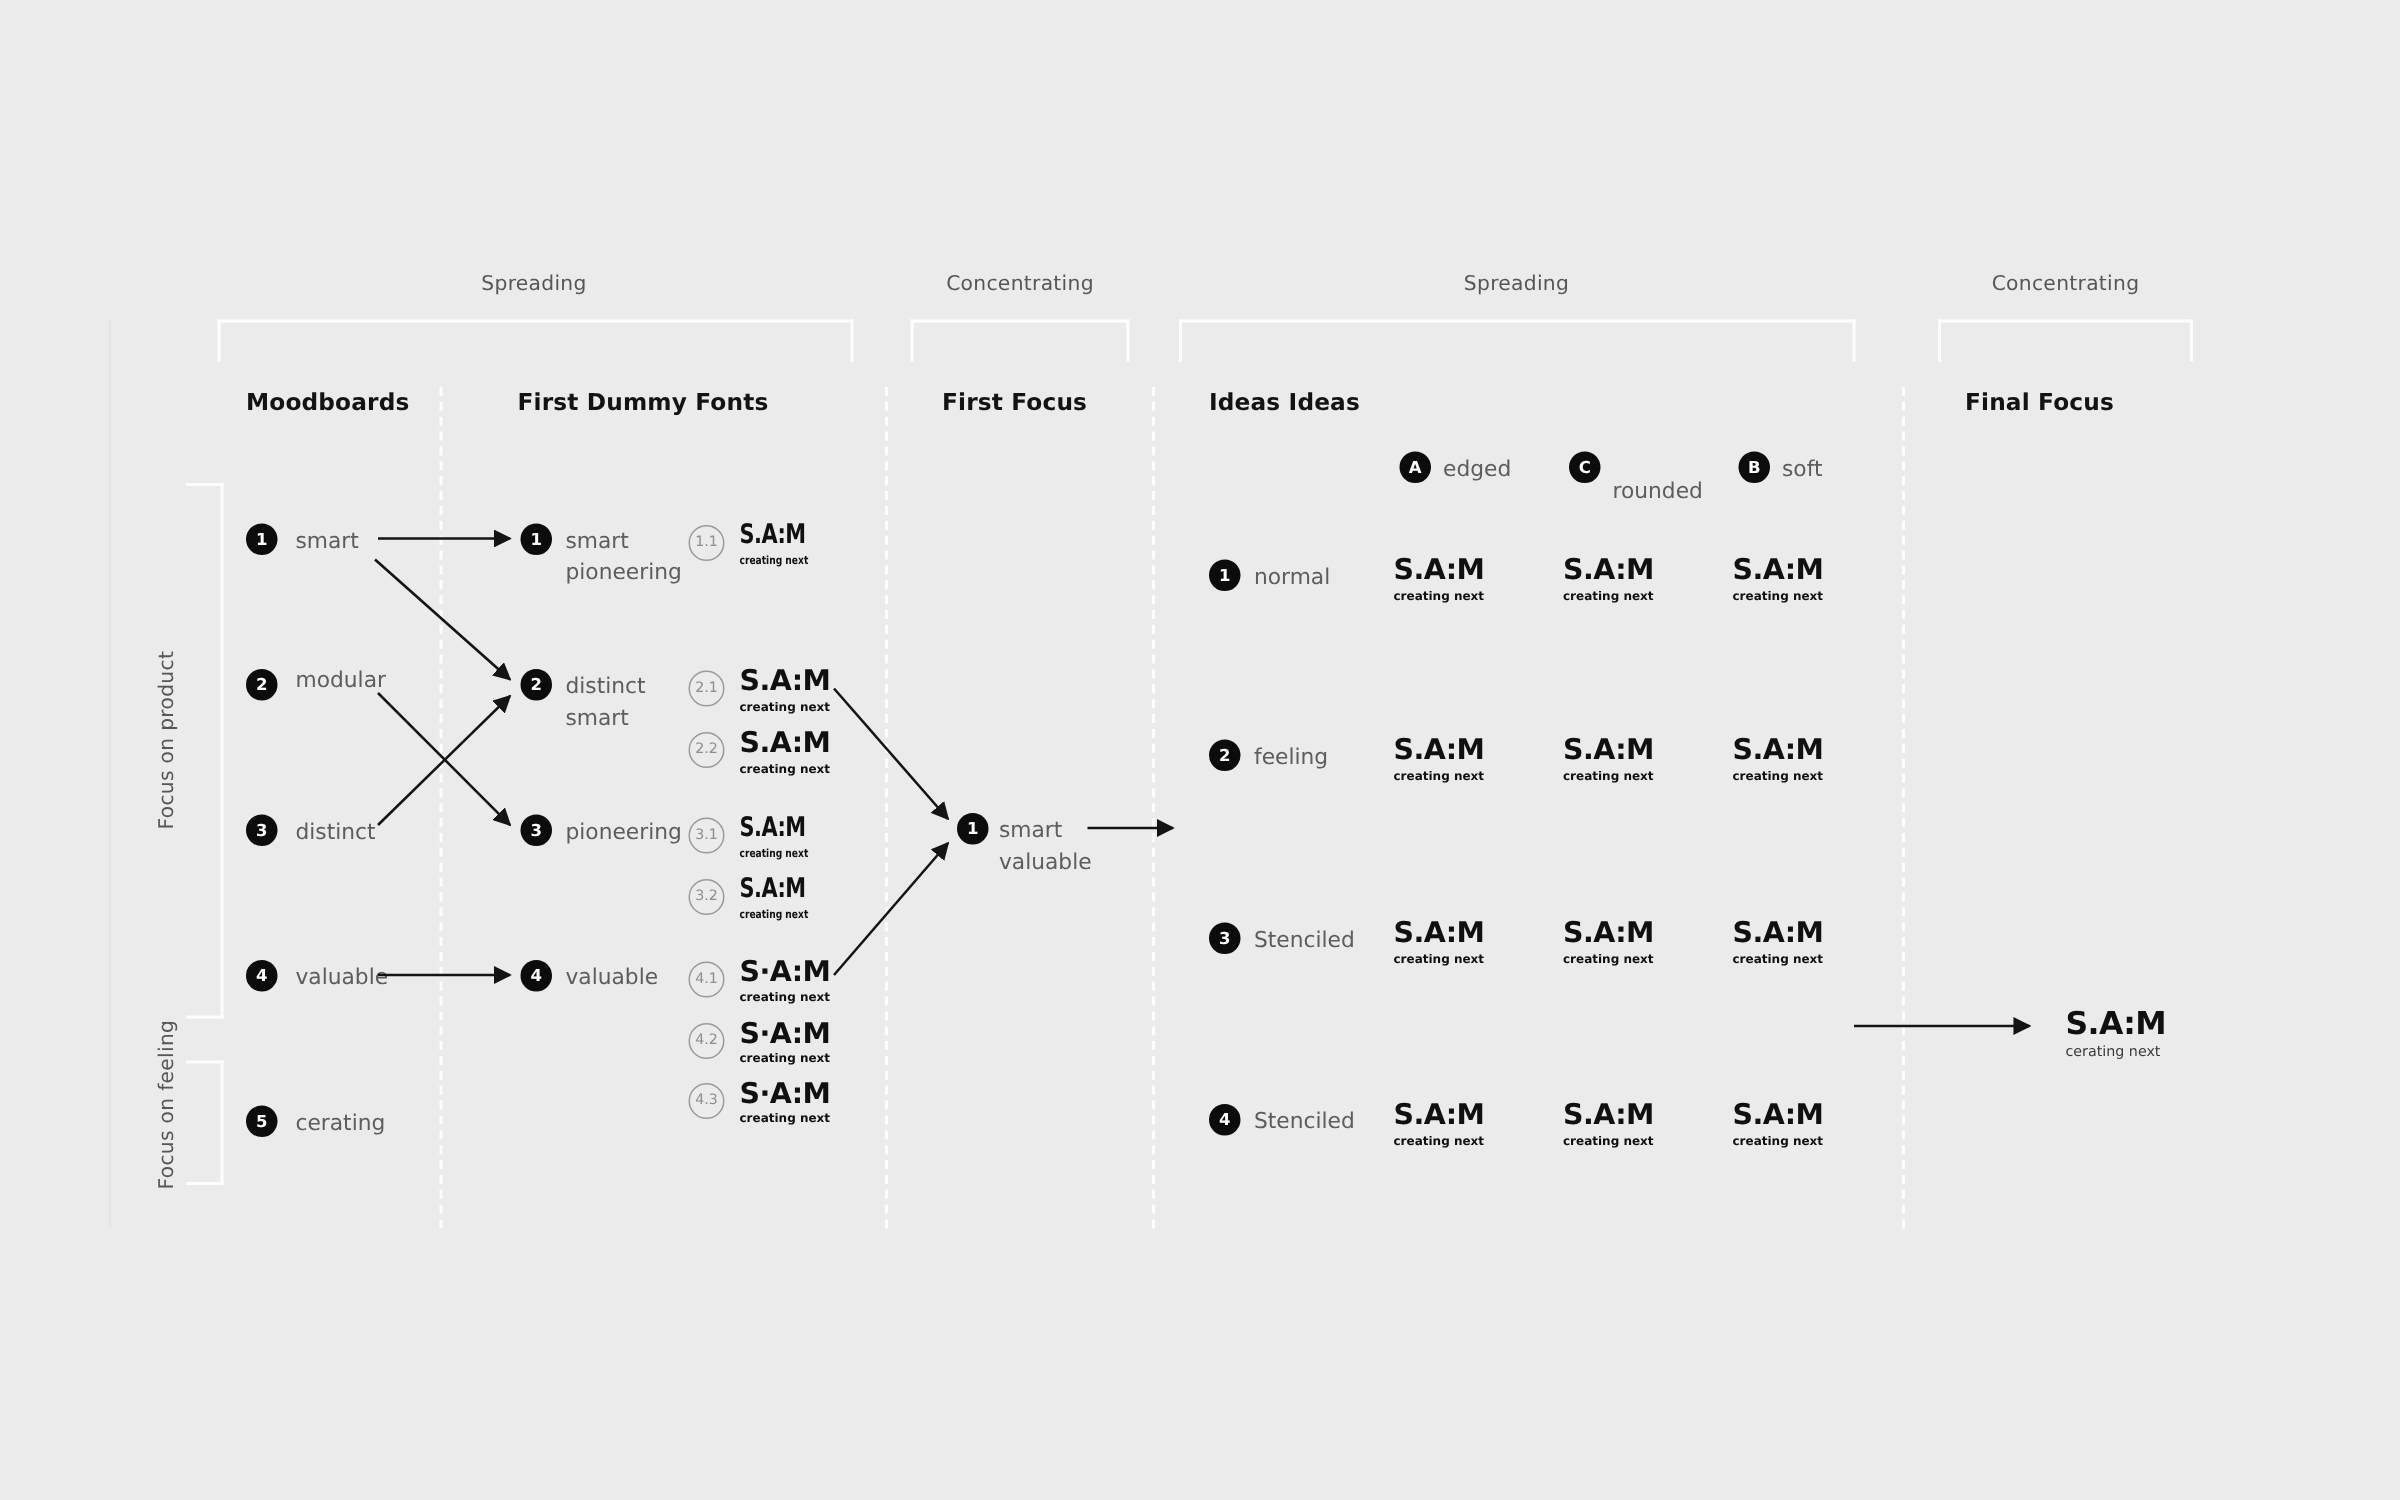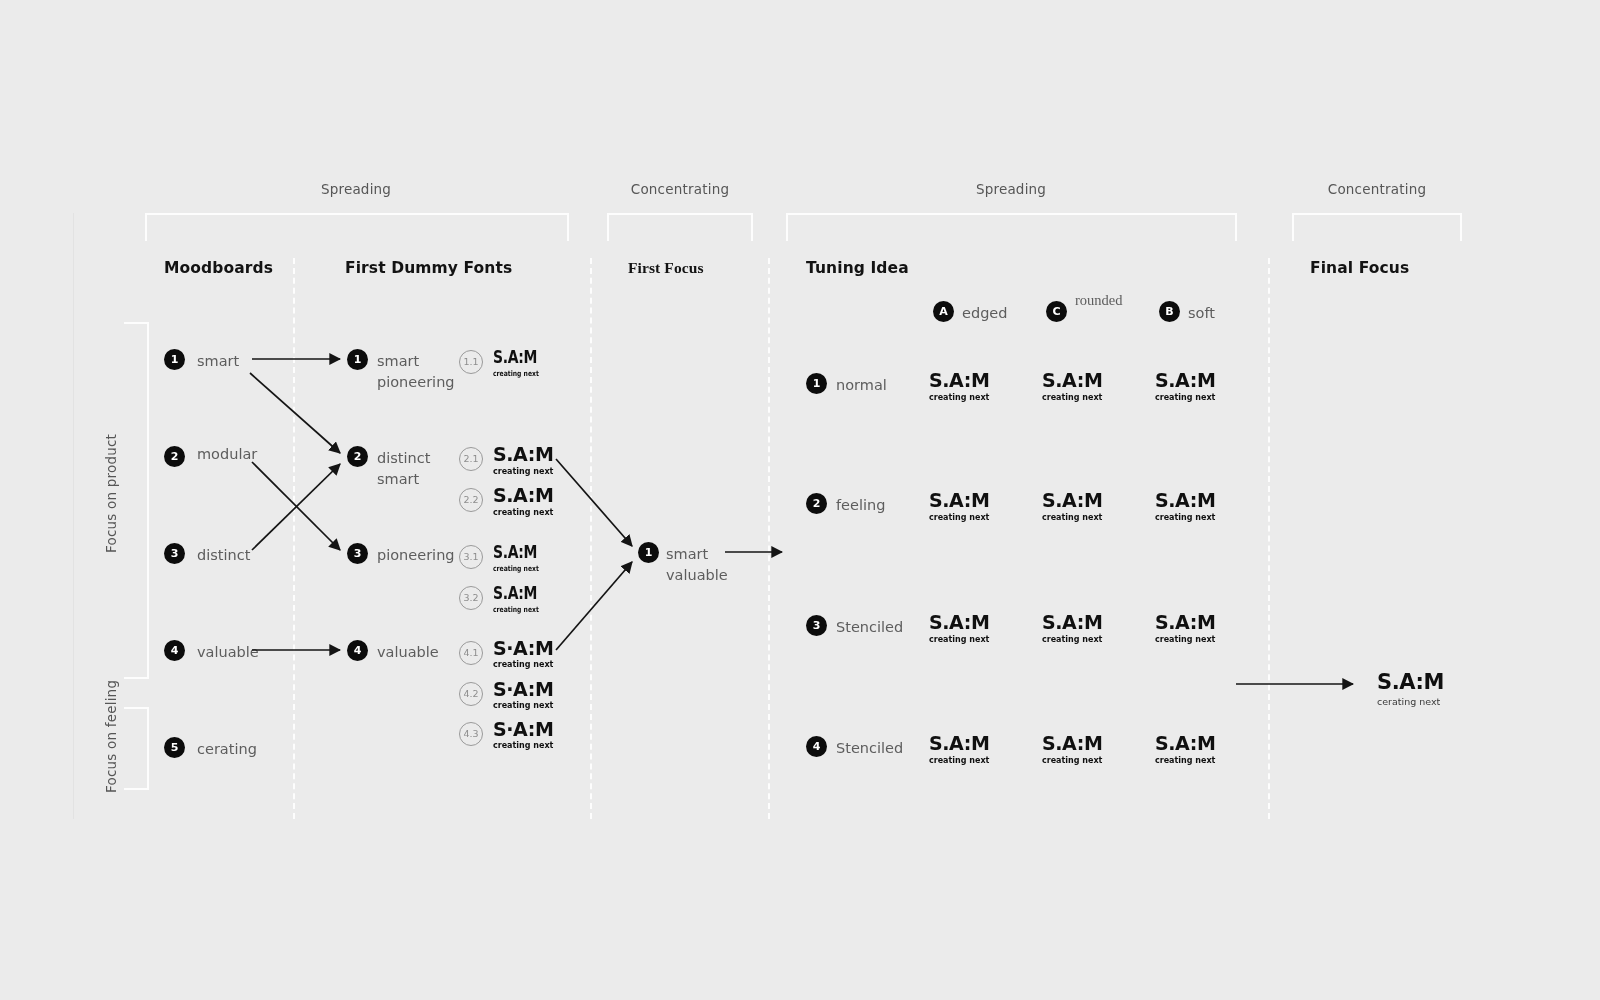--- a/index.html
+++ b/index.html
@@ -166,22 +166,22 @@
   <div class="vdash" style="left:768px; top:258px; height:561px;"></div>
   <div class="vdash" style="left:1268px; top:258px; height:561px;"></div>
 
   <div class="phase-label" style="left:286px; top:181px; width:140px;">Spreading</div>
   <div class="phase-label" style="left:610px; top:181px; width:140px;">Concentrating</div>
   <div class="phase-label" style="left:941px; top:181px; width:140px;">Spreading</div>
   <div class="phase-label" style="left:1307px; top:181px; width:140px;">Concentrating</div>
 
   <div class="col-title" style="left:164px; top:259px;">Moodboards</div>
   <div class="col-title" style="left:345px; top:259px;">First Dummy Fonts</div>
-  <div class="col-title" style="left:628px; top:259px;font-family:Liberation Serif, serif;">First Focus</div>
-  <div class="col-title" style="left:806px; top:259px;">Tuning Idea</div>
+  <div class="col-title" style="left:628px; top:259px;">First Focus</div>
+  <div class="col-title" style="left:806px; top:259px;">Ideas Ideas</div>
   <div class="col-title" style="left:1310px; top:259px;">Final Focus</div>
 
   <div class="side-label" style="left:103px; top:553px;">Focus on product</div>
   <div class="side-label" style="left:103px; top:793px;">Focus on feeling</div>
 
   <div class="badge" style="left:164px; top:349px;">1</div>
   <div class="item-label" style="left:197px; top:351px;">smart</div>
 
   <div class="badge" style="left:164px; top:446px;">2</div>
   <div class="item-label" style="left:197px; top:444px;">modular</div>
@@ -258,21 +258,21 @@
   </div>
 
   <div class="badge" style="left:638px; top:542px;">1</div>
   <div class="item-label" style="left:666px; top:544px;">smart
 valuable</div>
 
   <div class="badge" style="left:933px; top:301px;">A</div>
   <div class="item-label" style="left:962px; top:303px;">edged</div>
 
   <div class="badge" style="left:1046px; top:301px;">C</div>
-  <div class="item-label" style="left:1075px; top:290px;font-family:Liberation Serif, serif;">rounded</div>
+  <div class="item-label" style="left:1075px; top:318px;">rounded</div>
 
   <div class="badge" style="left:1159px; top:301px;">B</div>
   <div class="item-label" style="left:1188px; top:303px;">soft</div>
 
   <div class="badge" style="left:806px; top:373px;">1</div>
   <div class="item-label" style="left:836px; top:375px;">normal</div>
 
   <div class="badge" style="left:806px; top:493px;">2</div>
   <div class="item-label" style="left:836px; top:495px;">feeling</div>
 

